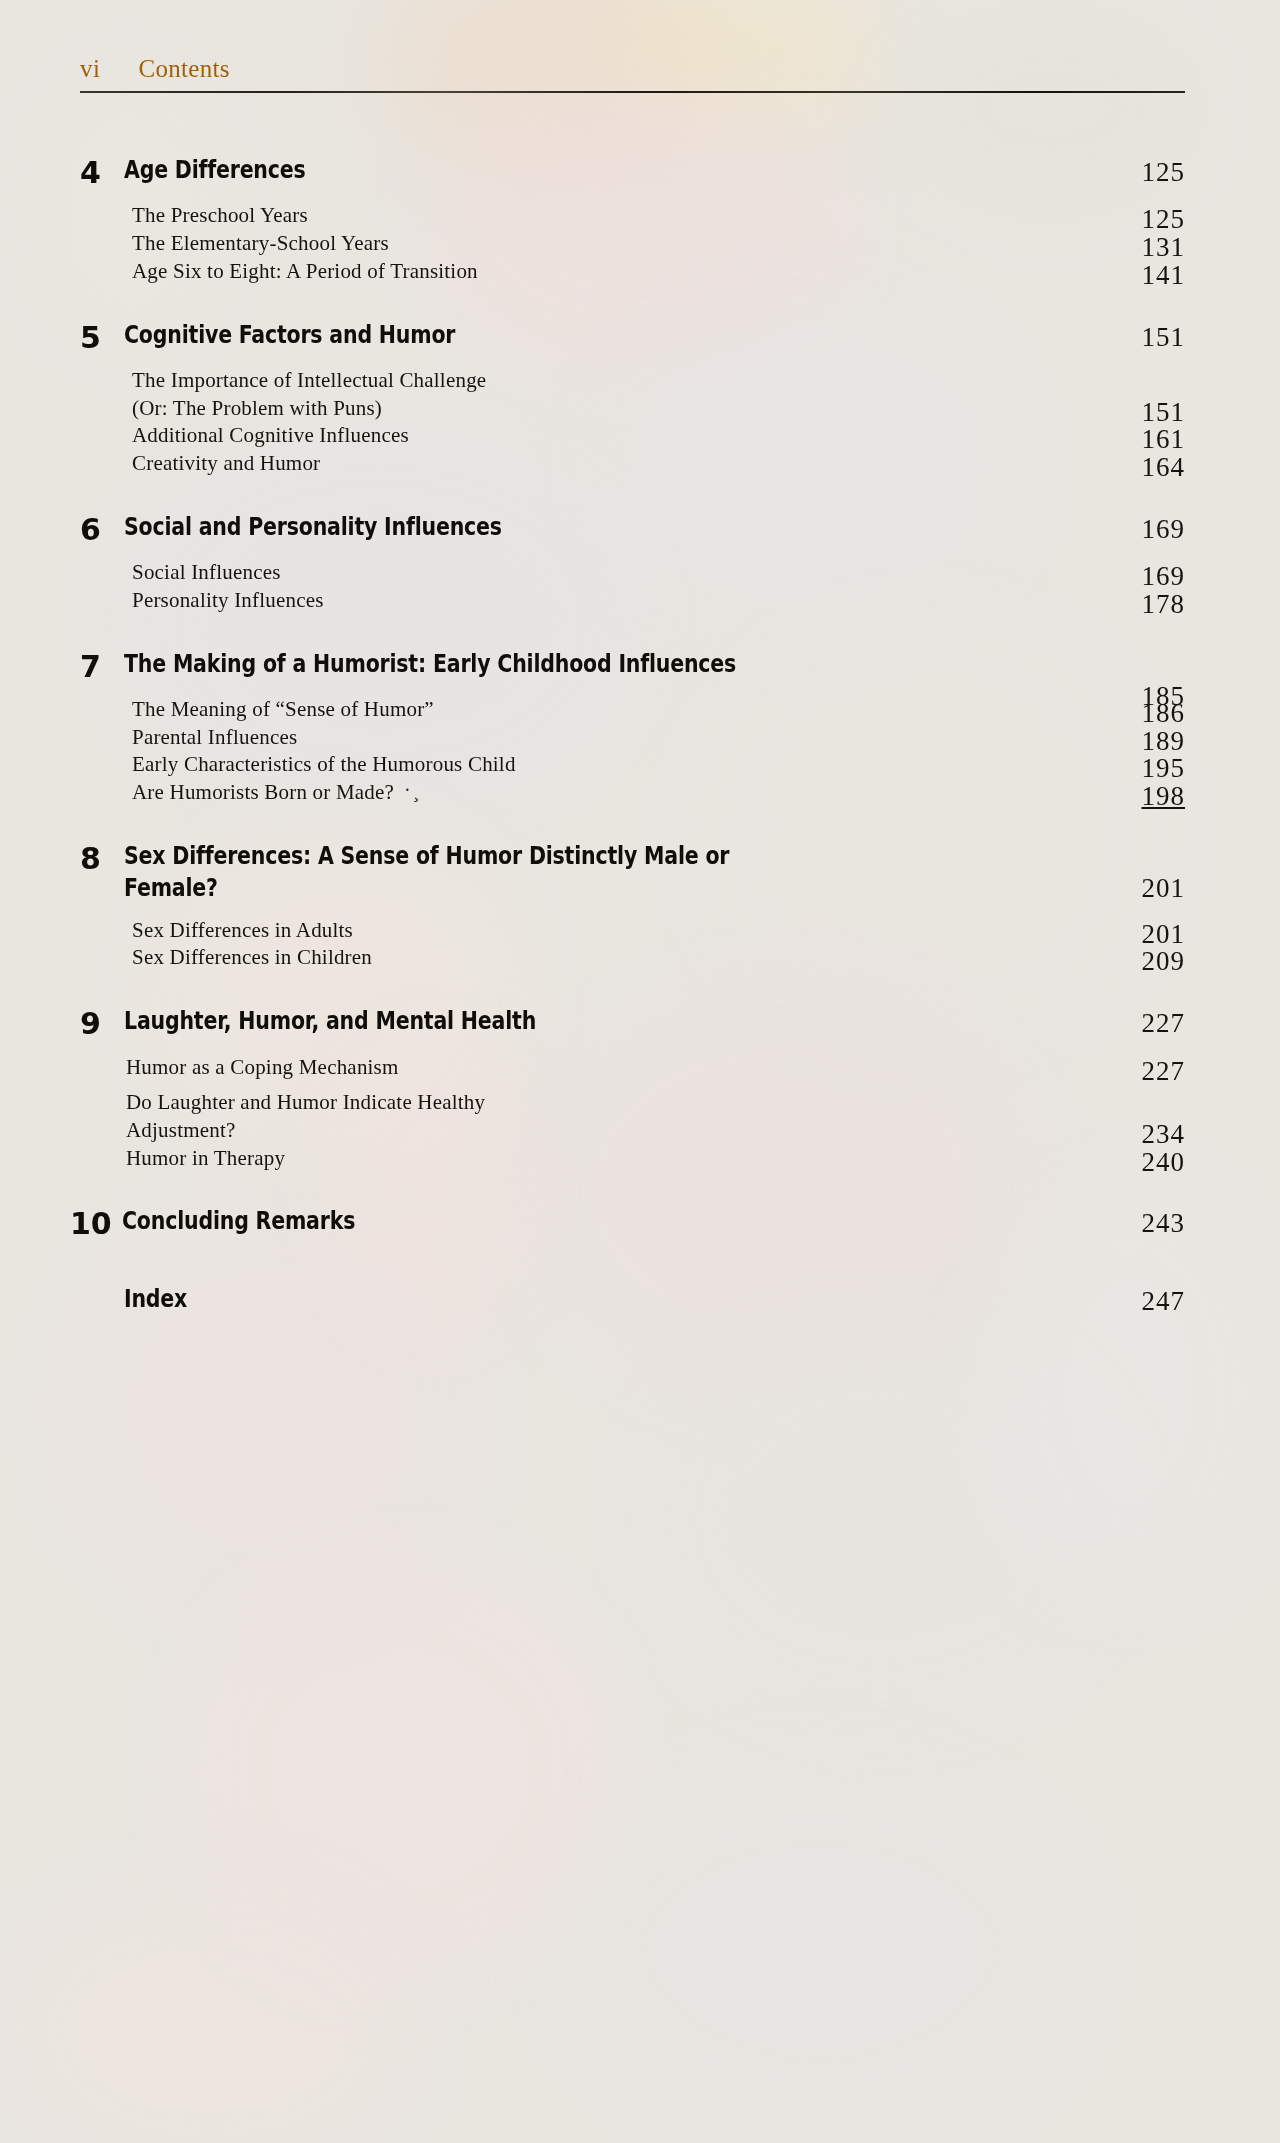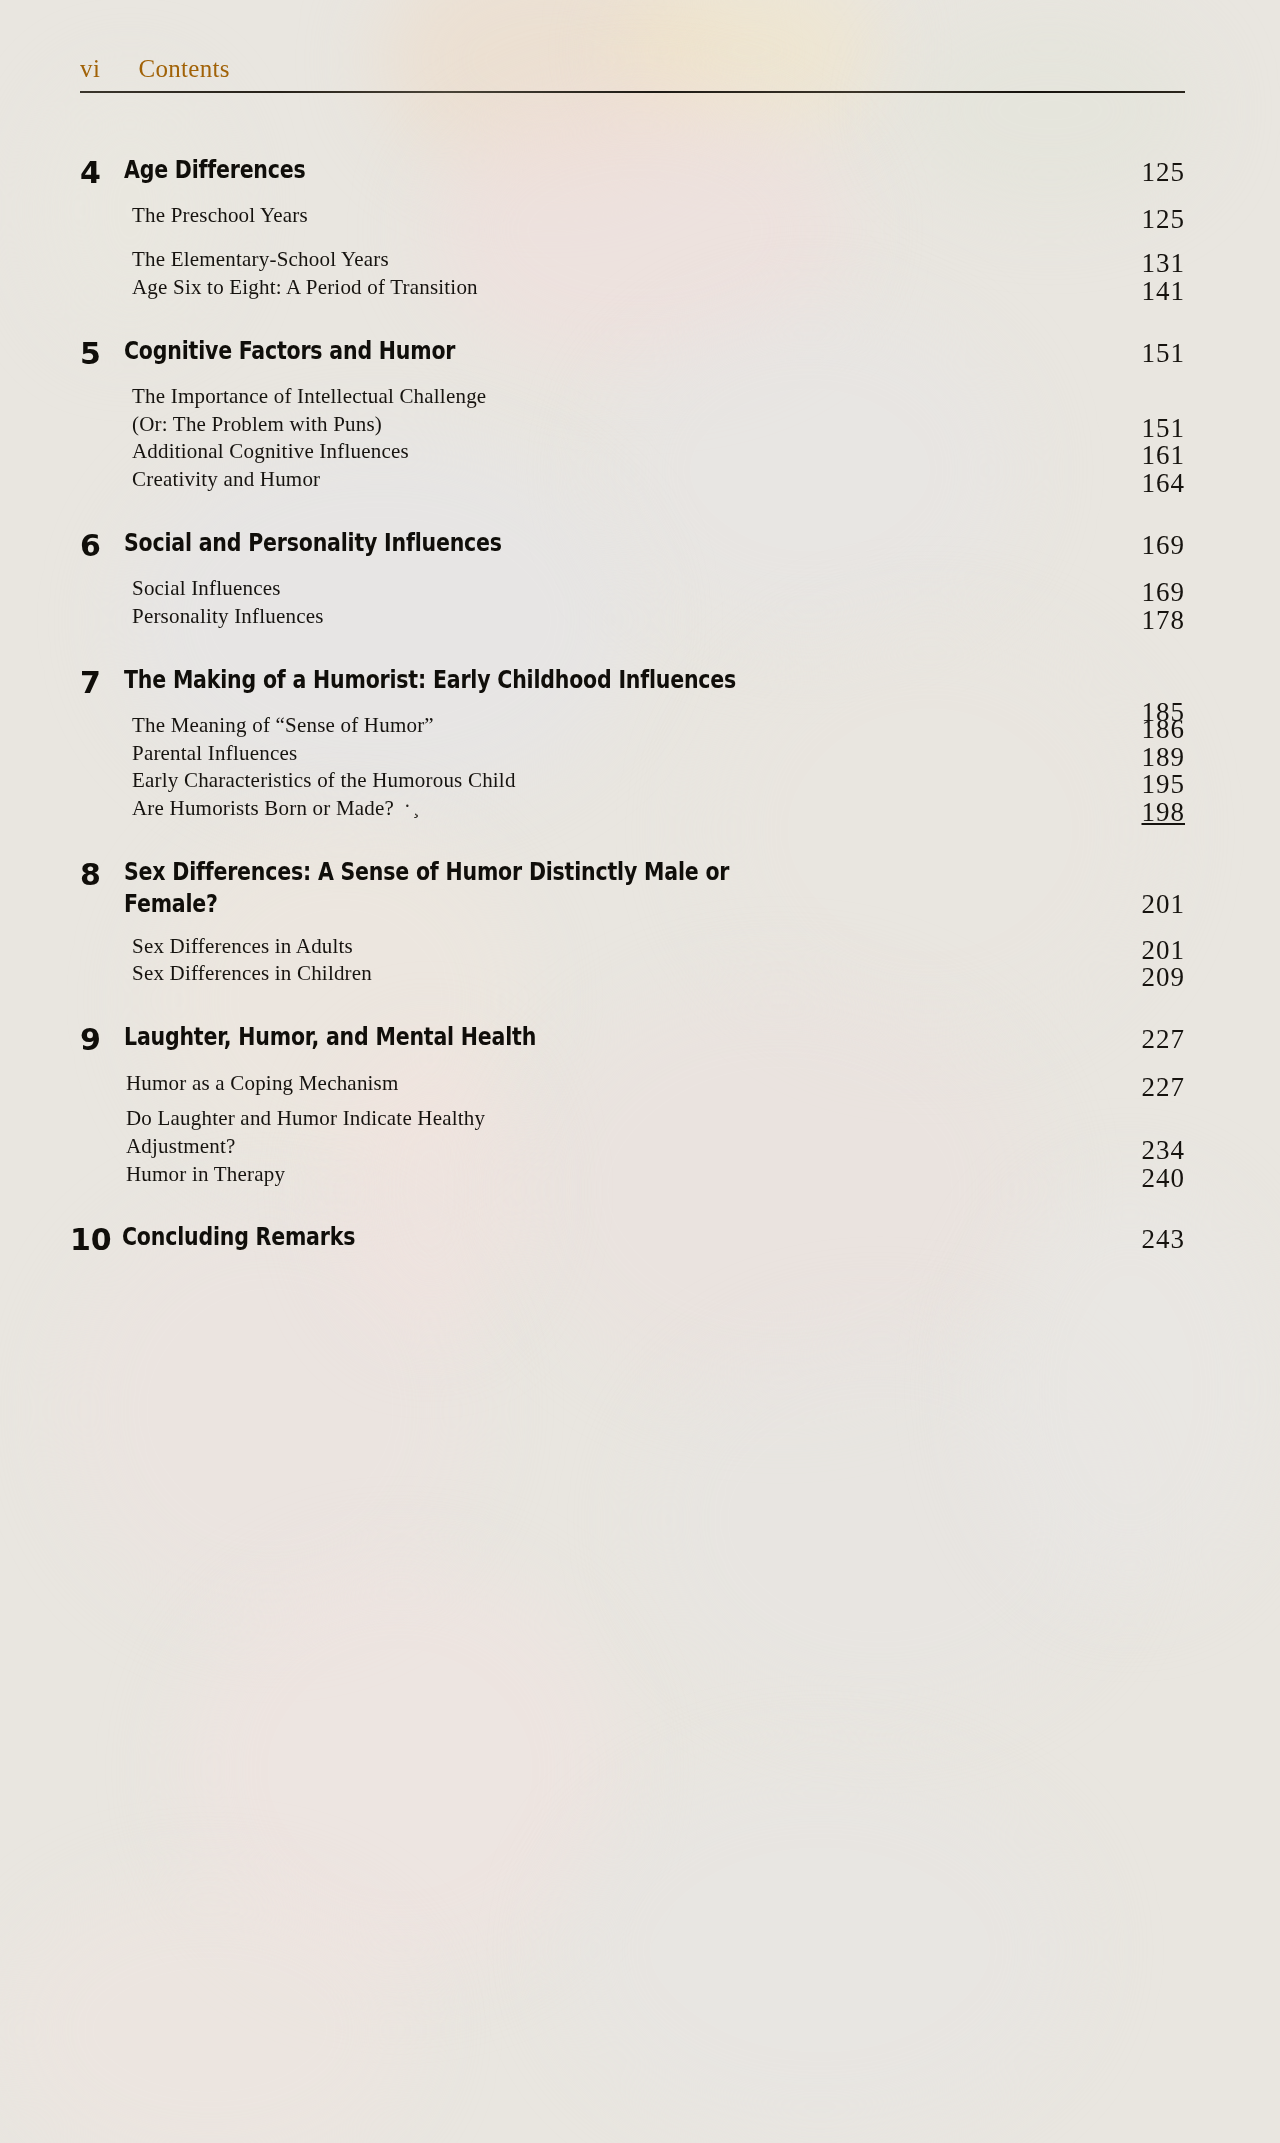--- a/index.html
+++ b/index.html
@@ -218,21 +218,21 @@
       <div class="chapter-block" style="margin-top: 0px;">
         <div class="chapter-row">
           <div class="chap-num">4</div>
           <div class="chap-title">Age Differences</div>
           <div class="pageno bold-num" style="top: 2px;">125</div>
         </div>
         <div class="sub-row" style="margin-top: 12px;">
           <div class="sub-title">The Preschool Years</div>
           <div class="pageno" style="top: 2px;">125</div>
         </div>
-        <div class="sub-row" style="margin-top: 16px;">
+        <div class="sub-row" style="margin-top: 0px;">
           <div class="sub-title">The Elementary-School Years</div>
           <div class="pageno" style="top: 2px;">131</div>
         </div>
         <div class="sub-row" style="margin-top: 0px;">
           <div class="sub-title">Age Six to Eight: A Period of Transition</div>
           <div class="pageno" style="top: 2px;">141</div>
         </div>
       </div>
       <div class="chapter-block" style="margin-top: 34px;">
         <div class="chapter-row">
@@ -334,16 +334,23 @@
           <div class="pageno" style="top: 2px;">240</div>
         </div>
       </div>
       <div class="chapter-block" style="margin-top: 34px;">
         <div class="chapter-row">
           <div class="chap-num wide">10</div>
           <div class="chap-title">Concluding Remarks</div>
           <div class="pageno bold-num" style="top: 2px;">243</div>
         </div>
       </div>
+      <div class="chapter-block" style="margin-top: 42px;">
+        <div class="chapter-row">
+          <div class="chap-num"></div>
+          <div class="chap-title">Index</div>
+          <div class="pageno bold-num" style="top: 2px;">247</div>
+        </div>
+      </div>
     </div>
 
 
 </div>
 
 </body></html>

